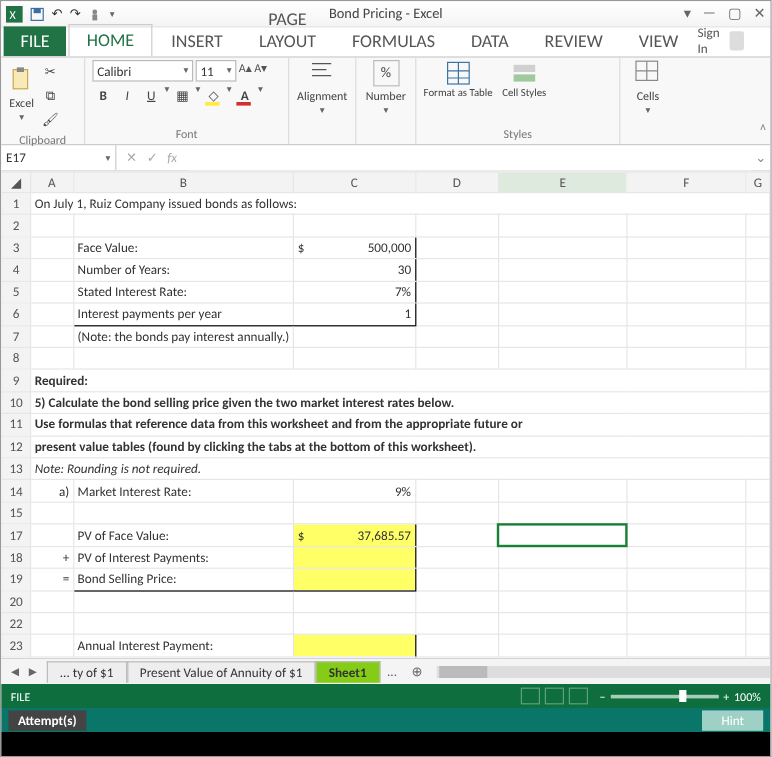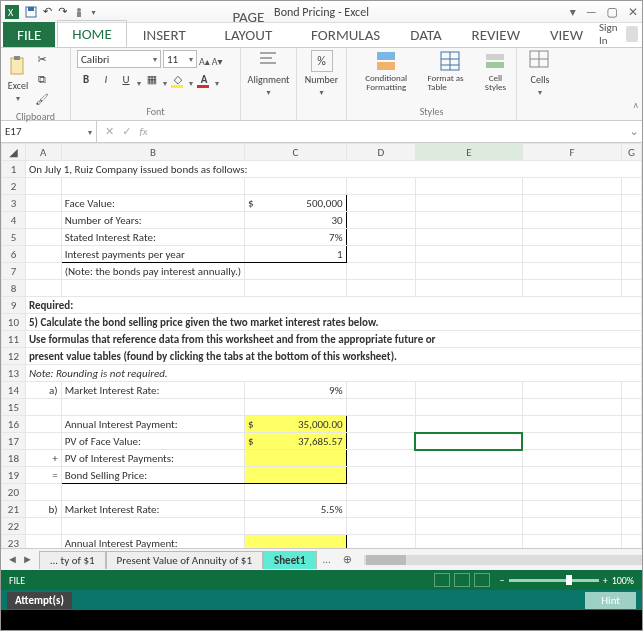--- a/index.html
+++ b/index.html
@@ -8,31 +8,31 @@
 .qat { display: flex; align-items: center; gap: 6px; }
 .qat svg { display: block; }
 .title-center { position: absolute; left: 0; right: 0; text-align: center; font-size: 12px; color: #444; pointer-events: none; }
 .winbtns { display: flex; gap: 10px; color: #666; z-index: 2; }
 .winbtns span { cursor: pointer; font-size: 12px; }
 
 .ribbon-tabs { height: 24px; display: flex; align-items: flex-end; padding-left: 2px; gap: 2px; background: #fff; }
 .ribbon-tab { padding: 4px 14px 3px; font-size: 15px; color: #555; cursor: pointer; text-align: center; }
 .ribbon-tab.file { background: #217346; color: #fff; }
 .ribbon-tab.active { border: 1px solid #ccc; border-bottom: 1px solid #fff; color: #217346; }
-.signin { margin-left: auto; padding-right: 4px; display: flex; align-items: center; gap: 4px; color: #555; font-size: 11px;}
+.signin { margin-left: auto; padding-right: 23px; display: flex; align-items: center; gap: 4px; color: #555; font-size: 11px;}
 .signin-avatar { width: 16px; height: 16px; background: #ddd; border-radius: 2px; }
 
 .ribbon { height: 74px; border-top: 1px solid #ccc; border-bottom: 1px solid #ccc; background: #f8f8f8; display: flex; position: relative; }
 .rg { border-right: 1px solid #ddd; padding: 2px 6px; display: flex; flex-direction: column; justify-content: space-between; }
 .rg-label { text-align: center; font-size: 10px; color: #777; margin-top: 2px; }
 .rg-top { display: flex; gap: 4px; align-items: center; }
 .big-btn { display: flex; flex-direction: column; align-items: center; gap: 1px; font-size: 10px; color: #444; cursor: pointer; }
 .big-btn .icon { width: 22px; height: 22px; }
 .font-box { display: flex; flex-direction: column; gap: 2px; }
-.font-row { display: flex; gap: 2px; align-items: flex-end; }
+.font-row { display: flex; gap: 2px; align-items: flex-start; }
 .font-sel { border: 1px solid #bbb; background: #fff; height: 18px; padding: 0 3px; font-size: 11px; display: flex; align-items: center; justify-content: space-between; }
 .font-sel.name { width: 84px; }
 .font-sel.size { width: 34px; }
 .aA { font-size: 10px; color: #555; }
 .mini { width: 18px; height: 18px; display: inline-flex; align-items: center; justify-content: center; font-size: 11px; color: #444; cursor: pointer; }
 .mini.b { font-weight: bold; }
 .mini.i { font-style: italic; }
 .mini.u { text-decoration: underline; }
 .collapse { position: absolute; right: 4px; top: 50px; font-size: 10px; color: #888; cursor: pointer;}
 
@@ -61,21 +61,21 @@
 .right { text-align: right !important; }
 .yellow { background: #ffff66; }
 .bold { font-weight: bold; }
 .italic { font-style: italic; }
 .sel-cell { outline: 2px solid #1a7f37; outline-offset: -1px; }
 .E-active th:nth-child(6) { background: #dfeadf; }
 
 .sheettabs { height: 22px; border-top: 1px solid #ccc; display: flex; align-items: center; background: #f4f4f4; font-size: 11px; }
 .sheetnav { display: flex; gap: 4px; padding: 0 6px; color: #666; }
 .stab { padding: 2px 10px; border: 1px solid #bbb; background: #eee; cursor: pointer; border-bottom: none; }
-.stab.active { background: #5eead4; font-weight: bold; }
+.stab.active { background: #84cc16; font-weight: bold; }
 .newsheet { padding: 0 6px; color: #666; cursor: pointer;}
 .stscroll { flex: 1; background: #ddd; margin-left: 6px; height: 10px; position: relative;}
 .stscroll::before { content:''; position:absolute; left:2px; width: 40px; top:0; bottom:0; background:#bbb;}
 
 .statusbar { height: 20px; background: #0f6e3d; color: #fff; display: flex; align-items: center; padding: 0 8px; font-size: 10px; justify-content: space-between; }
 .status-r { display: flex; align-items: center; gap: 10px;}
 .viewbtns { display: flex; gap: 4px;}
 .viewbtns span { width: 16px; height: 14px; border: 1px solid #5da27d; display:inline-block;}
 .zoom { display: flex; align-items: center; gap: 4px;}
 .zoom-track { width: 90px; height: 3px; background: #a7cfb8; position: relative;}
@@ -206,27 +206,20 @@
       <span class="icon" style="border:1px solid #bbb;display:flex;align-items:center;justify-content:center;font-size:12px">%</span>
       <span>Number</span>
       <span class="caret">▾</span>
     </div>
     <div class="rg-label"></div>
   </div>
   <div class="rg" style="width:170px">
     <div class="rg-top" style="gap:8px">
       <div class="big-btn">
         <span class="icon"><svg width="22" height="22">
-              <rect x="2" y="2" width="18" height="8" fill="#7cb6e4"></rect>
-              <rect x="2" y="12" width="18" height="8" fill="#f4b16b"></rect>
-            </svg></span>
-        <span style="font-size:9px;text-align:center;line-height:1">Conditional Formatting</span>
-      </div>
-      <div class="big-btn">
-        <span class="icon"><svg width="22" height="22">
               <rect x="2" y="2" width="18" height="18" fill="none" stroke="#3b74a3"></rect>
               <line x1="2" y1="9" x2="20" y2="9" stroke="#3b74a3"></line>
               <line x1="2" y1="15" x2="20" y2="15" stroke="#3b74a3"></line>
               <line x1="11" y1="2" x2="11" y2="20" stroke="#3b74a3"></line>
             </svg></span>
         <span style="font-size:9px;text-align:left;line-height:1">Format as Table</span>
       </div>
       <div class="big-btn">
         <span class="icon"><svg width="22" height="22">
               <rect x="2" y="4" width="18" height="6" fill="#d0d0d0"></rect>
@@ -402,33 +395,20 @@
           <td class="rh">15</td>
           <td></td>
           <td></td>
           <td></td>
           <td></td>
           <td></td>
           <td></td>
           <td></td>
         </tr>
         <tr>
-          <td class="rh">16</td>
-          <td></td>
-          <td class="box-t box-l">Annual Interest Payment:</td>
-          <td class="yellow box-r box-t">
-            <span style="float:left">$</span>
-            <span style="float:right">35,000.00</span>
-          </td>
-          <td></td>
-          <td></td>
-          <td></td>
-          <td></td>
-        </tr>
-        <tr>
           <td class="rh">17</td>
           <td></td>
           <td class="box-l">PV of Face Value:</td>
           <td class="yellow box-r">
             <span style="float:left">$</span>
             <span style="float:right">37,685.57</span>
           </td>
           <td></td>
           <td class="sel-cell"></td>
           <td></td>
@@ -452,30 +432,20 @@
           <td></td>
           <td></td>
           <td></td>
           <td></td>
         </tr>
         <tr>
           <td class="rh">20</td>
           <td></td>
           <td></td>
           <td></td>
-          <td></td>
-          <td></td>
-          <td></td>
-          <td></td>
-        </tr>
-        <tr>
-          <td class="rh">21</td>
-          <td class="right">b)</td>
-          <td class="box-l">Market Interest Rate:</td>
-          <td class="right">5.5%</td>
           <td></td>
           <td></td>
           <td></td>
           <td></td>
         </tr>
         <tr>
           <td class="rh">22</td>
           <td></td>
           <td></td>
           <td></td>

